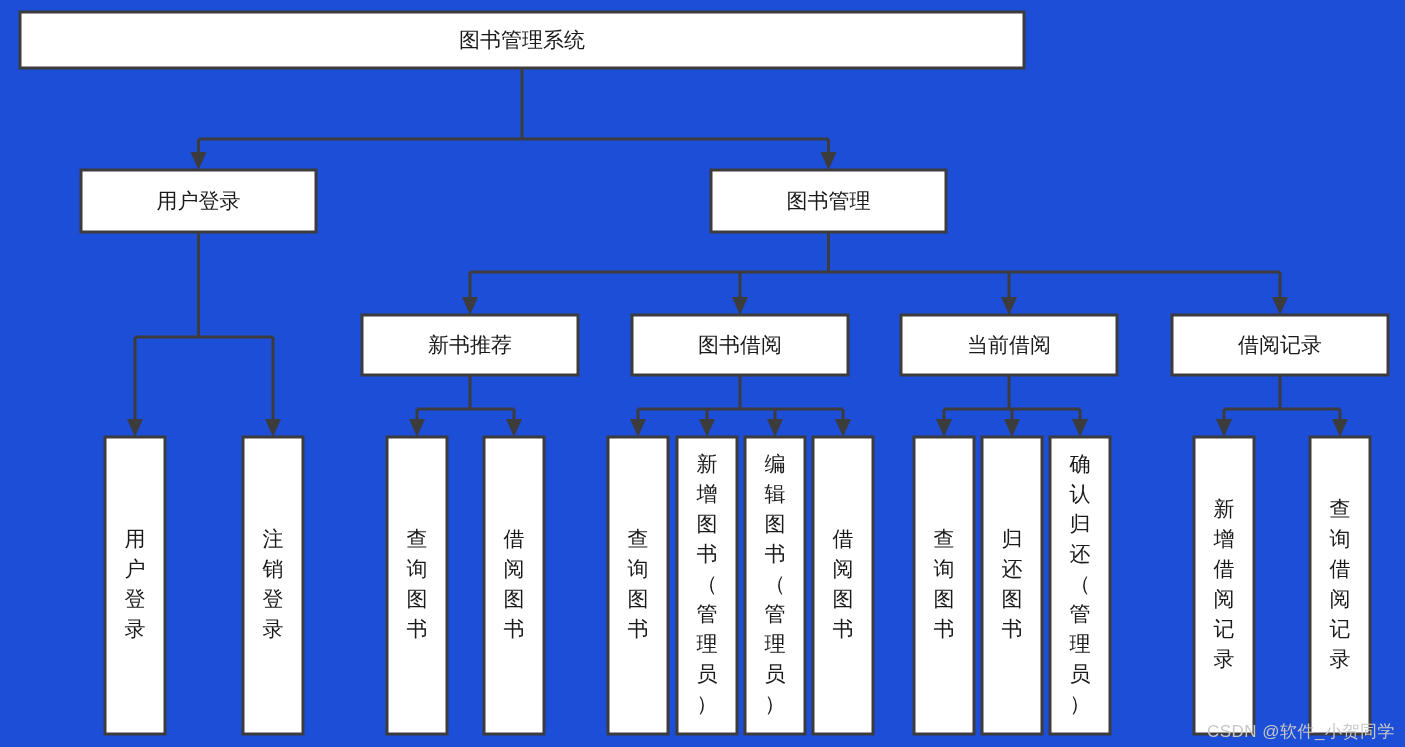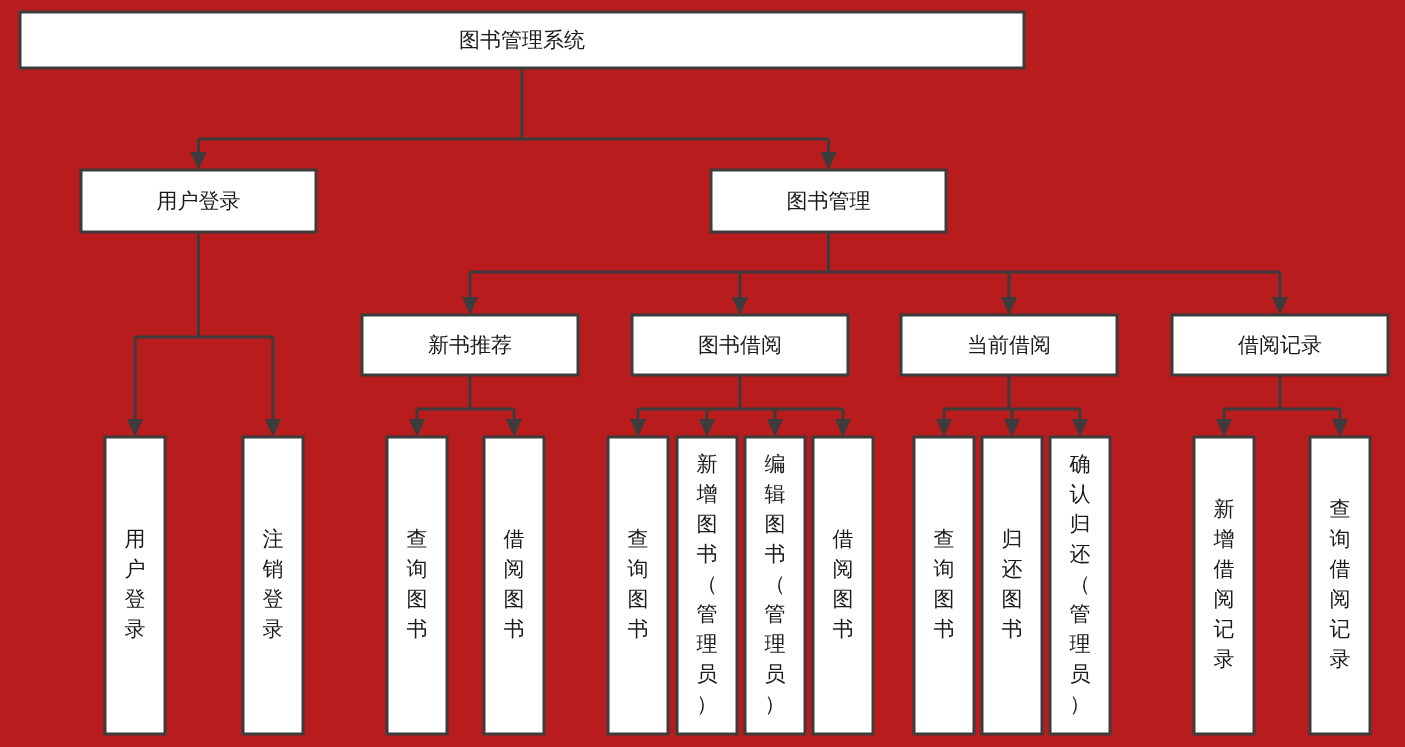--- a/index.html
+++ b/index.html
@@ -1,17 +1,17 @@
 <!DOCTYPE html>
 <html><head>
 <meta charset="utf-8">
 <style>
   html,body{margin:0;padding:0;background:#ffffff;}
   body{width:1405px;height:747px;font-family:"Liberation Sans","DejaVu Sans",sans-serif;overflow:hidden;}
-  #diagram-root{position:relative;width:1405px;height:747px;background:#b91c1c;}
+  #diagram-root{position:relative;width:1405px;height:747px;background:#1d4ed8;}
   svg.diagram{position:absolute;inset:0;width:1405px;height:747px;display:block;}
   .node-box{fill:#ffffff;stroke:#3c3c3c;stroke-width:3;}
   .node-label{fill:#1a1a1a;font-family:"Liberation Sans","DejaVu Sans",sans-serif;font-size:21px;text-anchor:middle;dominant-baseline:middle;}
   .leaf-label{fill:#1a1a1a;font-family:"Liberation Sans","DejaVu Sans",sans-serif;font-size:21px;text-anchor:middle;}
   .conn{stroke:#3c3c3c;stroke-width:3;fill:none;stroke-linecap:butt;}
   .arrow-head{fill:#3c3c3c;}
   .watermark{position:absolute;right:10px;bottom:4px;color:#c8c8c8;font-size:17px;font-family:"Liberation Sans","DejaVu Sans",sans-serif;letter-spacing:.5px;white-space:nowrap;}
 </style>
 </head>
 <body>
@@ -202,13 +202,14 @@
       <g>
         <rect x="1310" y="437" width="60" height="297" class="node-box"></rect>
         <text x="1340" y="515.5" font-size="22" class="leaf-label">查</text>
         <text x="1340" y="545.5" font-size="22" class="leaf-label">询</text>
         <text x="1340" y="575.5" font-size="22" class="leaf-label">借</text>
         <text x="1340" y="605.5" font-size="22" class="leaf-label">阅</text>
         <text x="1340" y="635.5" font-size="22" class="leaf-label">记</text>
         <text x="1340" y="665.5" font-size="22" class="leaf-label">录</text>
       </g>
     </svg>
+  <div class="watermark">CSDN @软件_小贺同学</div>
 </div>
 
 </body></html>

